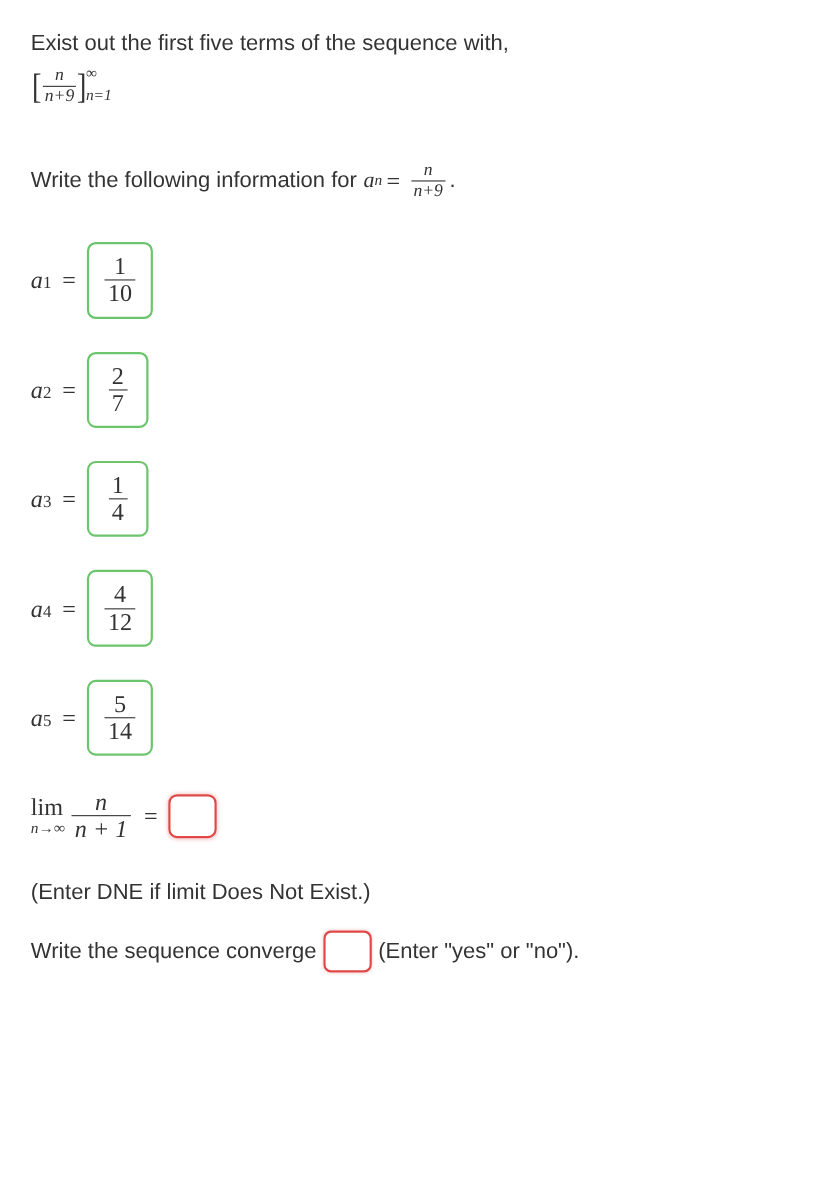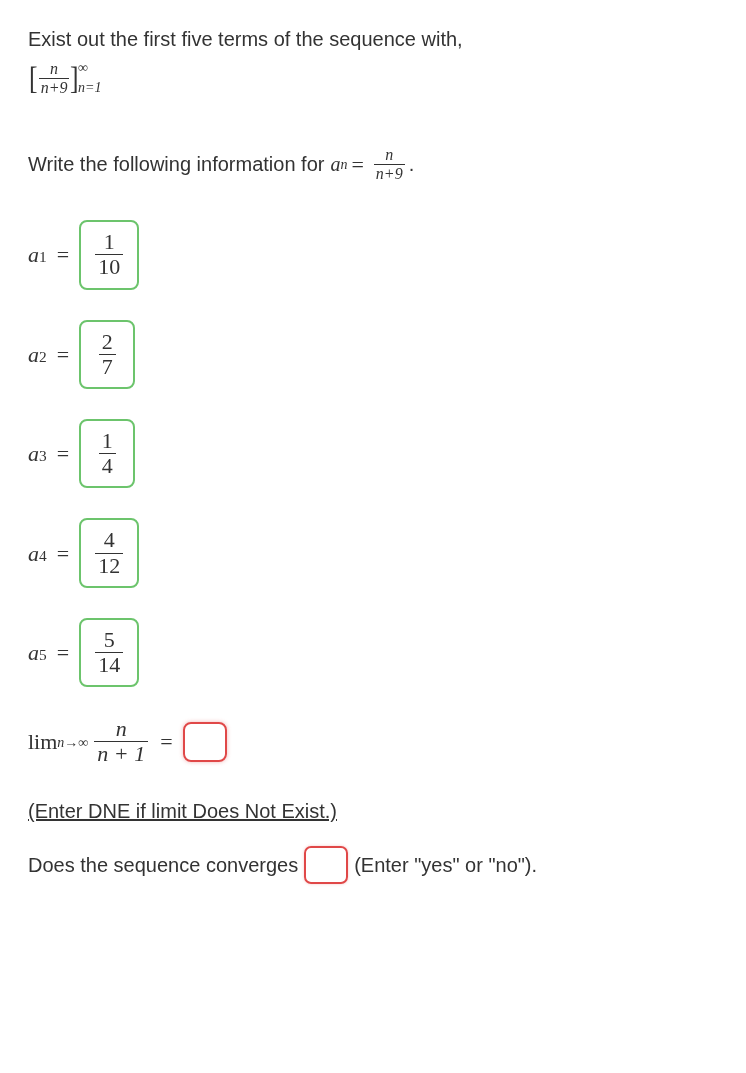--- a/index.html
+++ b/index.html
@@ -74,32 +74,31 @@
   }
   .answer-box.pending {
     border-color: #e04848;
     box-shadow: 0 0 4px rgba(224,72,72,0.4);
     min-width: 44px;
     min-height: 40px;
   }
   .answer-box .frac { font-size: 22px; }
   .limit {
     display: inline-flex;
-    flex-direction: row;
-    align-items: center;
+    flex-direction: column;
     font-family: 'Times New Roman', serif;
     font-size: 22px;
     line-height: 1;
     vertical-align: middle;
     margin-right: 6px;
   }
   .limit .limword { font-style: normal; }
   .limit .limsub { font-size: 14px; font-style: italic; margin-top: 2px; }
   .inline-align { display: inline-flex; align-items: center; flex-wrap: wrap; }
-  .hint { margin-top: 12px; text-decoration: underline; }
+  .hint { margin-top: 12px; }
   .converge-row { margin-top: 20px; display: flex; align-items: center; flex-wrap: wrap; gap: 6px; }
   .small-input {
     border: 2px solid #e04848;
     box-shadow: 0 0 3px rgba(224,72,72,0.3);
     border-radius: 7px;
     width: 44px;
     height: 38px;
     display: inline-block;
     vertical-align: middle;
   }
@@ -221,19 +220,19 @@
     <span class="num math-i">n</span>
     <span class="den math-i">n + 1</span>
   </span>
   <span class="eq" style="margin-left:12px;">=</span>
   <div class="answer-box pending"></div>
 </div>
 
 <div class="hint">(Enter DNE if limit Does Not Exist.)</div>
 
 <div class="converge-row">
-  <span>Does the sequence converges</span>
+  <span>Write the sequence converge</span>
   <span class="small-input"></span>
   <span>(Enter "yes" or "no").</span>
 </div>
 
 
 
 
 </body></html>

